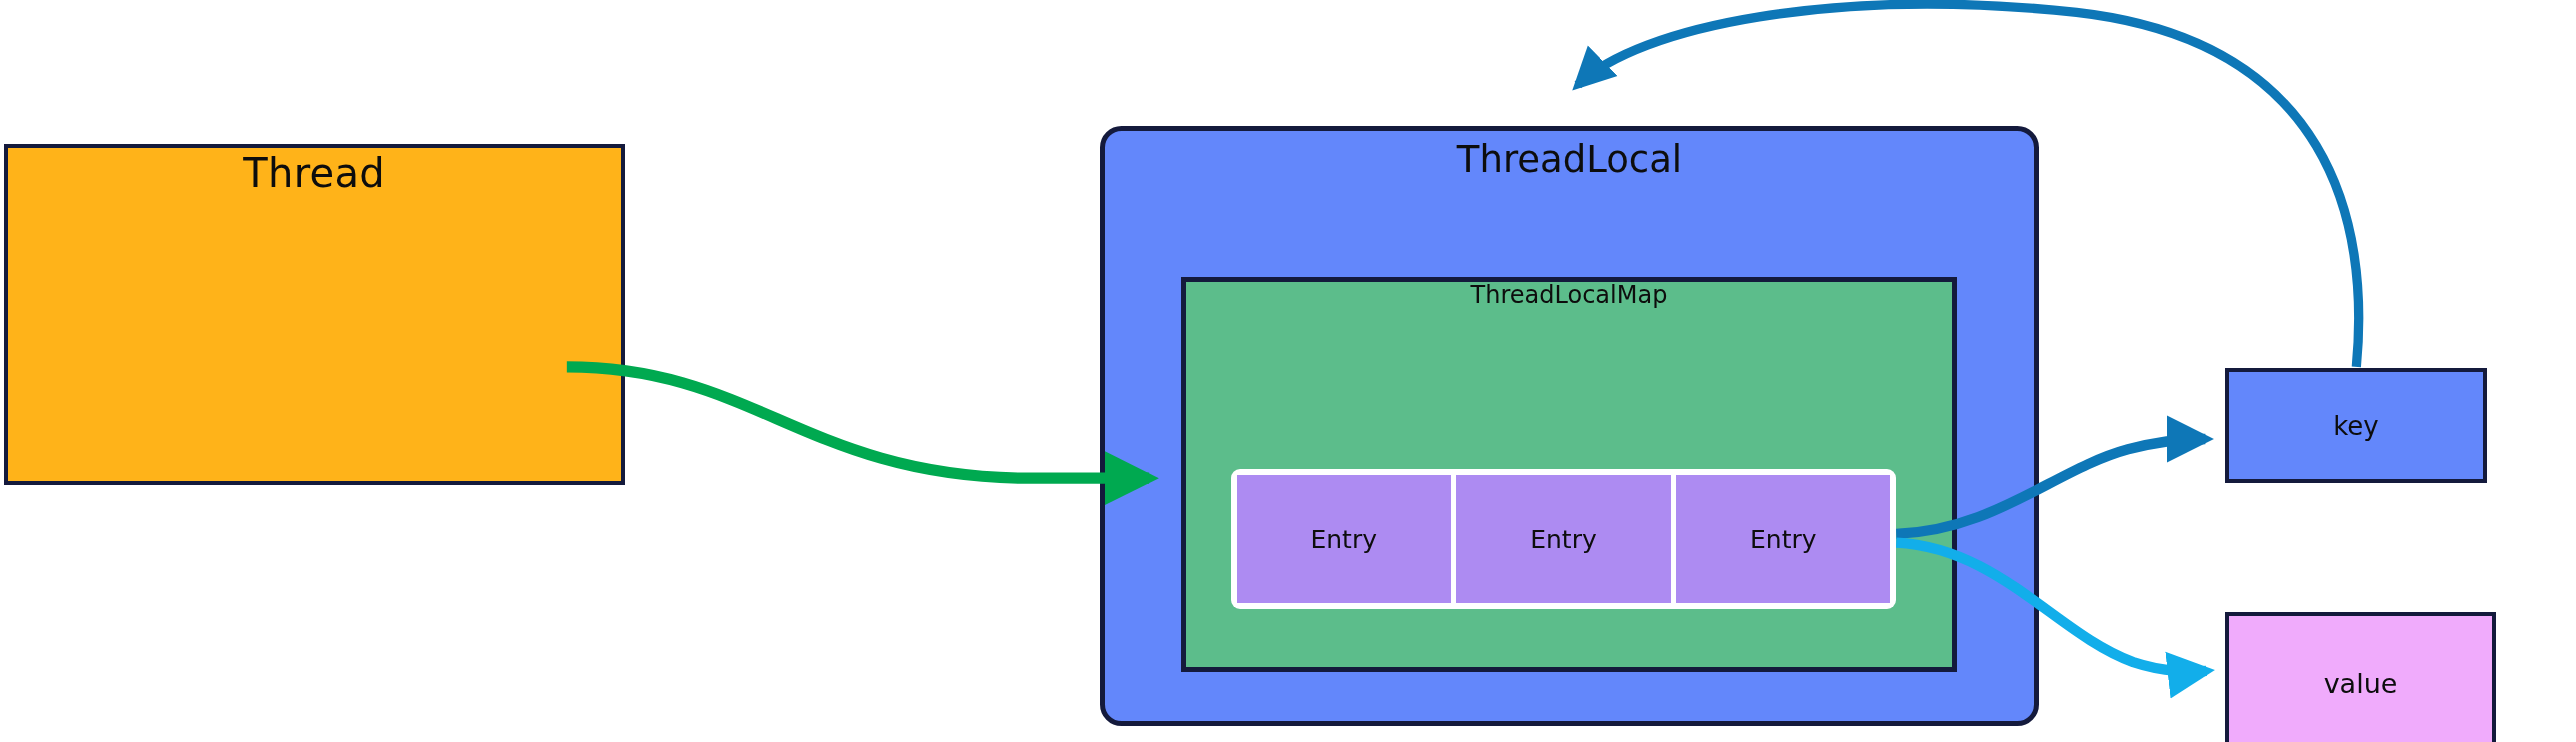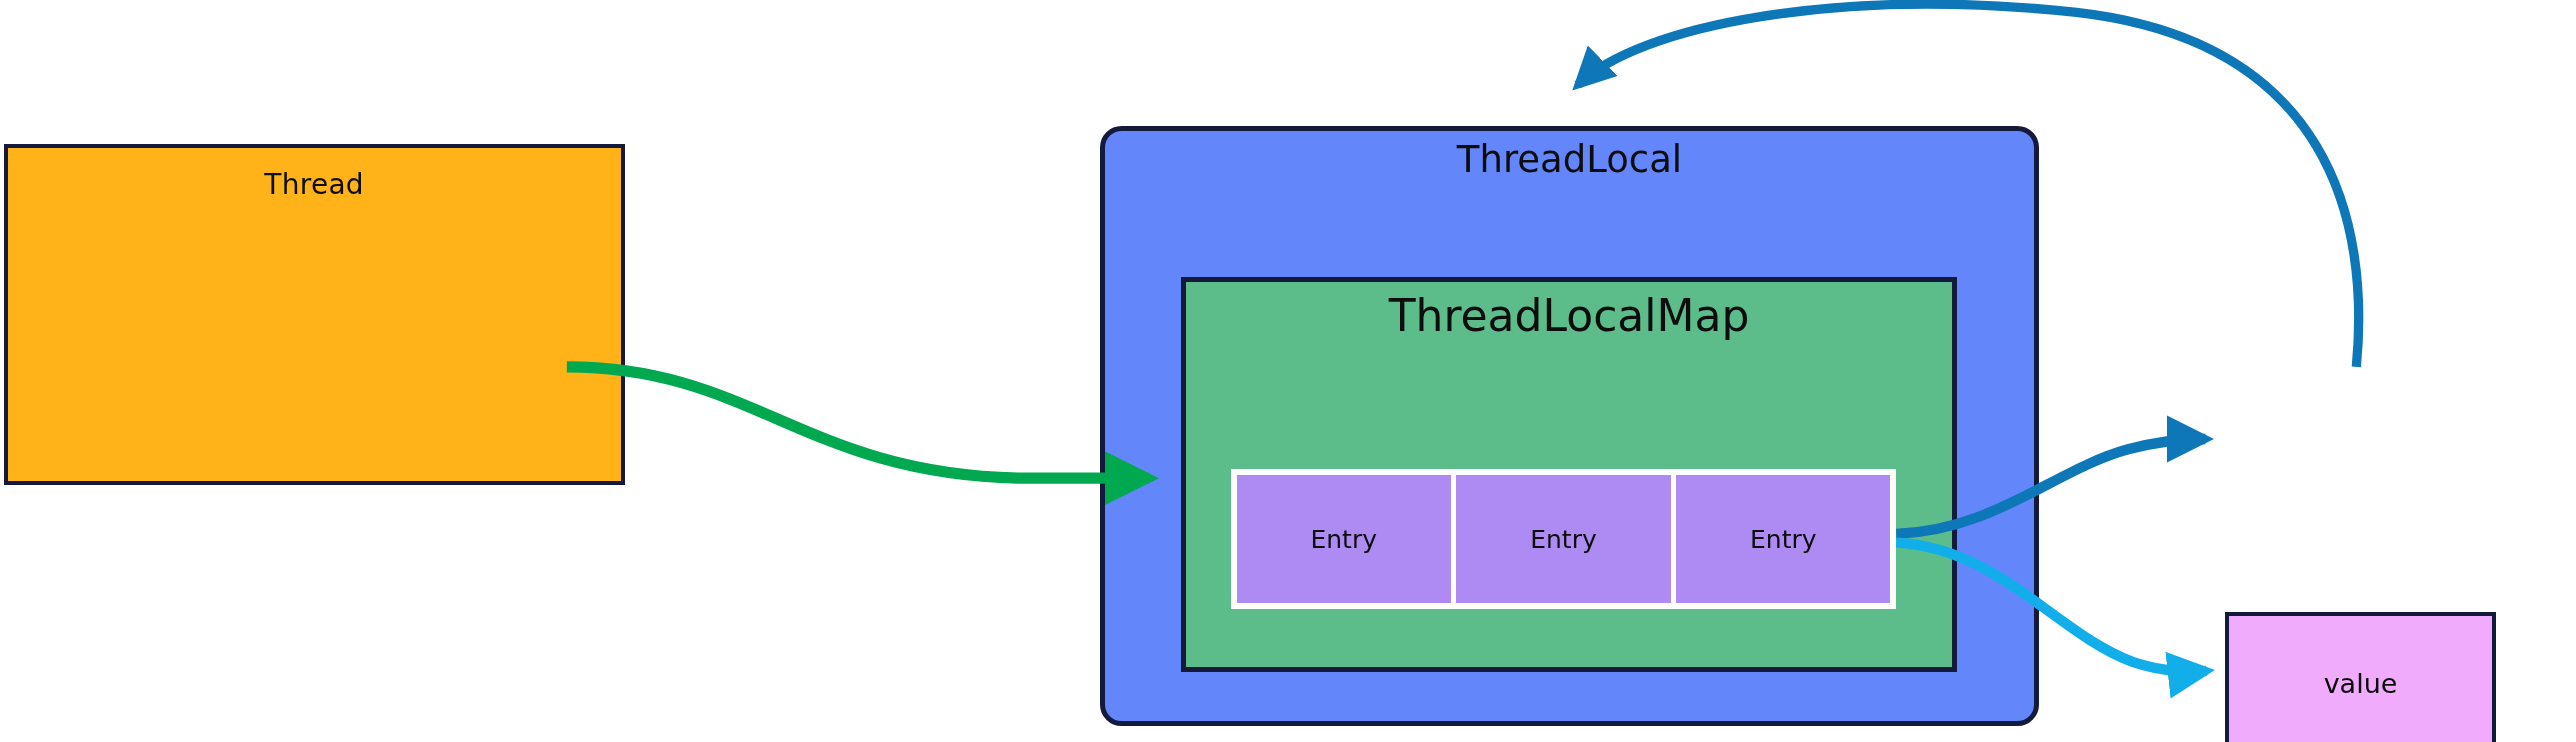--- a/index.html
+++ b/index.html
@@ -34,22 +34,22 @@
     left: 3.6px;
     top: 144px;
     width: 621px;
     height: 341px;
     background: #FFB319;
     border: 4.6px solid #141A3C;
     align-items: flex-start;
     justify-content: center;
   }
   #thread-label {
-    margin-top: 23px;
-    font-size: 28px;
+    margin-top: 5px;
+    font-size: 40px;
     line-height: 1;
     letter-spacing: 0.3px;
   }
 
   
   #threadlocals-box {
     left: 46px;
     top: 295px;
     width: 521px;
     height: 155px;
@@ -84,37 +84,38 @@
     left: 1181px;
     top: 277px;
     width: 776px;
     height: 395px;
     background: #5CBD8B;
     border: 5.2px solid #141A3C;
     align-items: flex-start;
     justify-content: center;
   }
   #threadlocalmap-label {
-    margin-top: 12px;
-    font-size: 44px;
+    margin-top: 1px;
+    font-size: 24px;
     line-height: 1;
   }
 
   
   #entry-strip {
     position: absolute;
     left: 1231px;
     top: 469px;
     width: 665px;
     height: 140px;
     background: #ffffff;
     display: flex;
     box-sizing: border-box;
     padding: 5.7px;
     gap: 5.7px;
+    border-radius: 9px;
   }
   .entry-cell {
     flex: 1 1 0;
     background: #AD8BF2;
     display: flex;
     align-items: center;
     justify-content: center;
     font-size: 25px;
     color: #0d0d0d;
     line-height: 1;
@@ -175,20 +176,23 @@
       <span>Entry</span>
     </div>
     <div class="entry-cell">
       <span>Entry</span>
     </div>
     <div class="entry-cell">
       <span>Entry</span>
     </div>
   </div>
 
+  <div class="node" id="key-box">
+    <span id="key-label">key</span>
+  </div>
 
   <div class="node" id="value-box">
     <span id="value-label">value</span>
   </div>
 
   <svg id="arrow-layer" viewBox="0 0 5826 1442">
     <defs>
       <marker id="arrowGreen" viewBox="0 0 12 12" refX="9" refY="6" markerWidth="5.2" markerHeight="5.2" orient="auto-start-reverse">
         <path d="M 0 0.5 L 11 6 L 0 11.5 z" fill="#00A950"></path>
       </marker>

